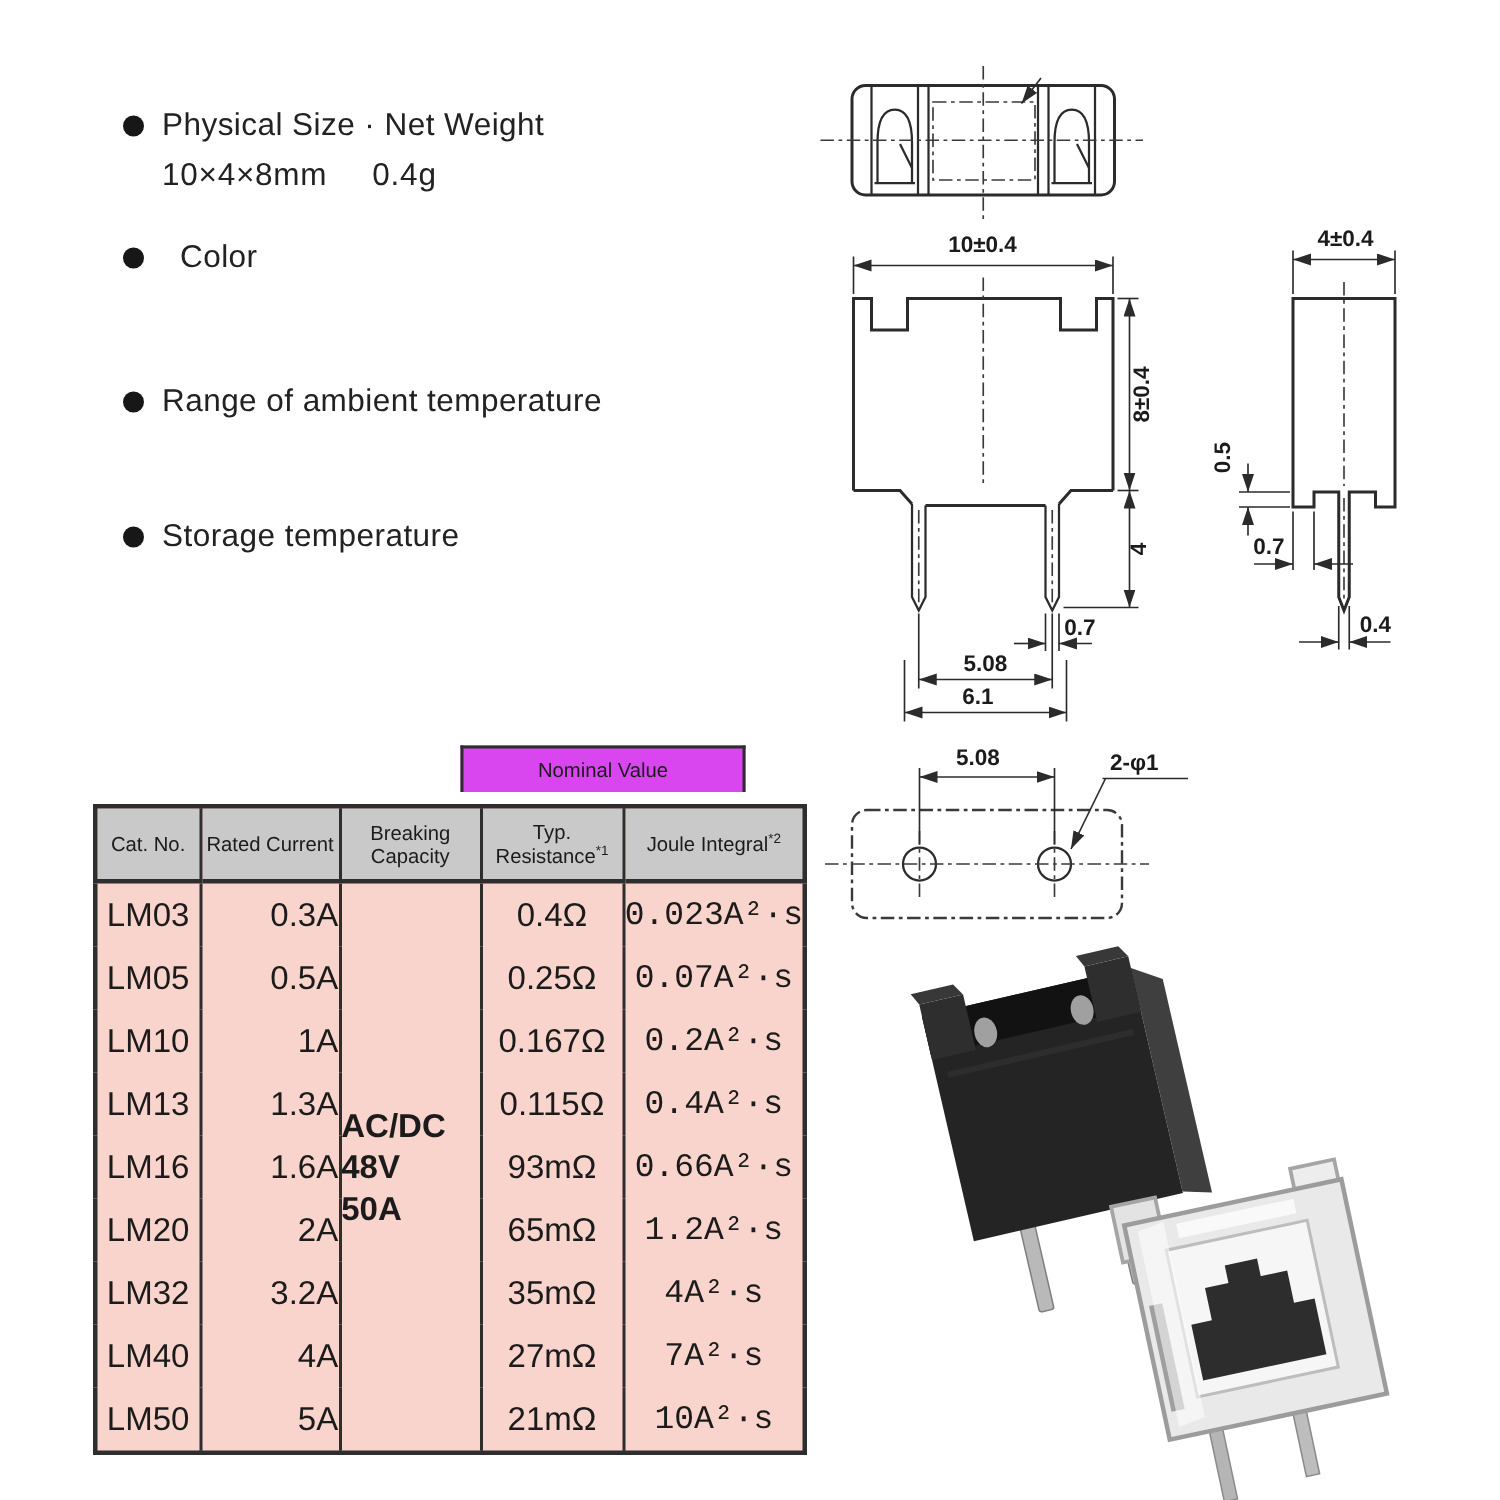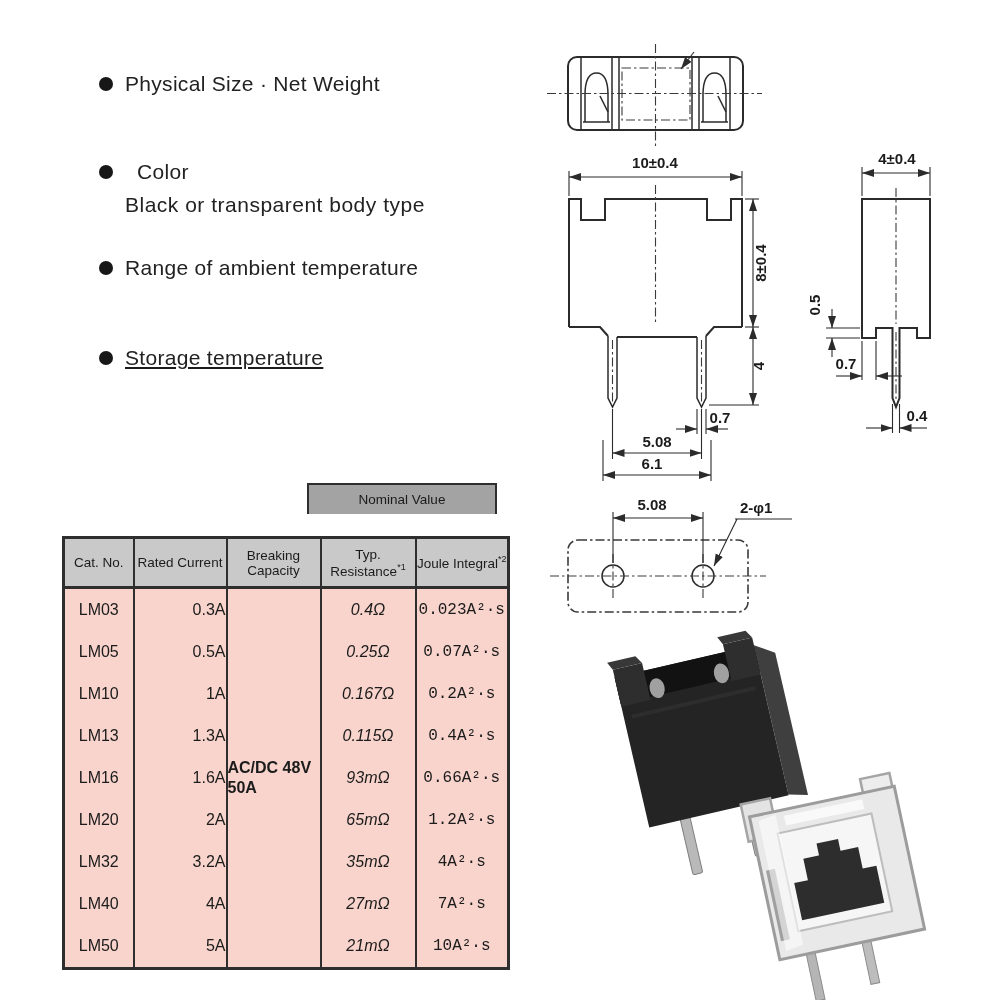--- a/index.html
+++ b/index.html
@@ -1,77 +1,79 @@
 <!DOCTYPE html>
 <html><head>
 <meta charset="utf-8">
 <style>
   html,body{margin:0;padding:0;background:#ffffff;}
   body{width:1000px;height:1000px;position:relative;overflow:hidden;
        font-family:"Liberation Sans","DejaVu Sans",sans-serif;color:#1b1b1b;}
 
   
-  .spec-block{position:absolute;left:99px;}
+  .spec-block{position:absolute;left:82px;}
   .spec-row{display:flex;align-items:flex-start;}
   .dot{width:14px;height:14px;border-radius:50%;background:#171717;margin-top:5px;flex:0 0 14px;}
   .spec-title{font-size:21px;font-weight:500;letter-spacing:.3px;margin-left:12px;color:#222;}
   .spec-value{font-size:21px;font-weight:500;letter-spacing:.5px;margin-left:26px;margin-top:9px;color:#222;}
   .gap{display:inline-block;width:30px;}
 
   
-  .nominal{position:absolute;left:307px;top:483px;width:190px;height:31px;box-sizing:border-box;
-           background:#a3a3a3;border:2px solid #2e2e2e;border-bottom:none;
+  .nominal{position:absolute;left:307px;top:497px;width:190px;height:31px;box-sizing:border-box;
+           background:#d946ef;border:2px solid #2e2e2e;border-bottom:none;
            display:flex;align-items:center;justify-content:center;font-size:13.5px;}
   table.ratings{position:absolute;left:62px;top:536px;border-collapse:collapse;table-layout:fixed;
                 border:3px solid #2e2e2e;background:#f8d4cc;}
   table.ratings td{border-left:2px solid #2e2e2e;border-right:2px solid #2e2e2e;
-                   font-size:16px;padding:0;overflow:hidden;}
+                   font-size:22px;padding:0;overflow:hidden;}
   tr.hdr td{background:#c9c9c9;height:47px;border-bottom:3px solid #2e2e2e;
             font-size:13.5px;text-align:center;vertical-align:middle;}
   tr.hdr td sup{font-size:9px;}
   td.c-cat{text-align:center;height:42px;}
   td.c-cur{text-align:right;padding-left:22px;height:42px;}
-  td.c-res{text-align:center;height:42px;font-style:italic;}
+  td.c-res{text-align:center;height:42px;}
   td.c-jou{text-align:center;height:42px;font-family:Liberation Mono, monospace;}
   td.c-brk{text-align:left;vertical-align:middle;padding-left:8px;font-size:16px;line-height:1.25;font-weight:bold;}
 
   
   svg{position:absolute;left:0;top:0;}
   .ol{stroke:#2b2b2b;fill:none;stroke-width:2;}
   .ol15{stroke:#2b2b2b;fill:none;stroke-width:1.5;}
   .dd{stroke:#3a3a3a;fill:none;stroke-width:1.1;stroke-dasharray:9 3 2.5 3;}
   .dl{stroke:#2b2b2b;fill:none;stroke-width:1.1;}
   text.dim{font-size:15px;font-weight:600;fill:#1b1b1b;}
 </style>
 </head>
 <body>
 
 <div class="spec-block" style="top:72px;">
   <div class="spec-row">
     <div class="dot"></div>
     <div class="spec-title">Physical Size · Net Weight</div>
   </div>
+  <div class="spec-value">
+    <span>10×4×8mm</span><span class="gap"></span><span>0.4g</span>
+  </div>
 </div>
 
 <div class="spec-block" style="top:160px;">
   <div class="spec-row">
     <div class="dot"></div>
     <div class="spec-title" style="margin-left:24px;">Color</div>
   </div>
-  <div class="spec-value">Black or transparent body type</div>
 </div>
 
 <div class="spec-block" style="top:256px;">
   <div class="spec-row">
     <div class="dot"></div>
     <div class="spec-title">Range of ambient temperature</div>
   </div>
 </div>
 
-<div class="spec-block" style="top:346px;text-decoration:underline;">
+<div class="spec-block" style="top:346px;">
   <div class="spec-row">
     <div class="dot"></div>
     <div class="spec-title">Storage temperature</div>
   </div>
 </div>
 
 <div class="nominal">Nominal Value</div>
 
 <table class="ratings">
   <colgroup>

